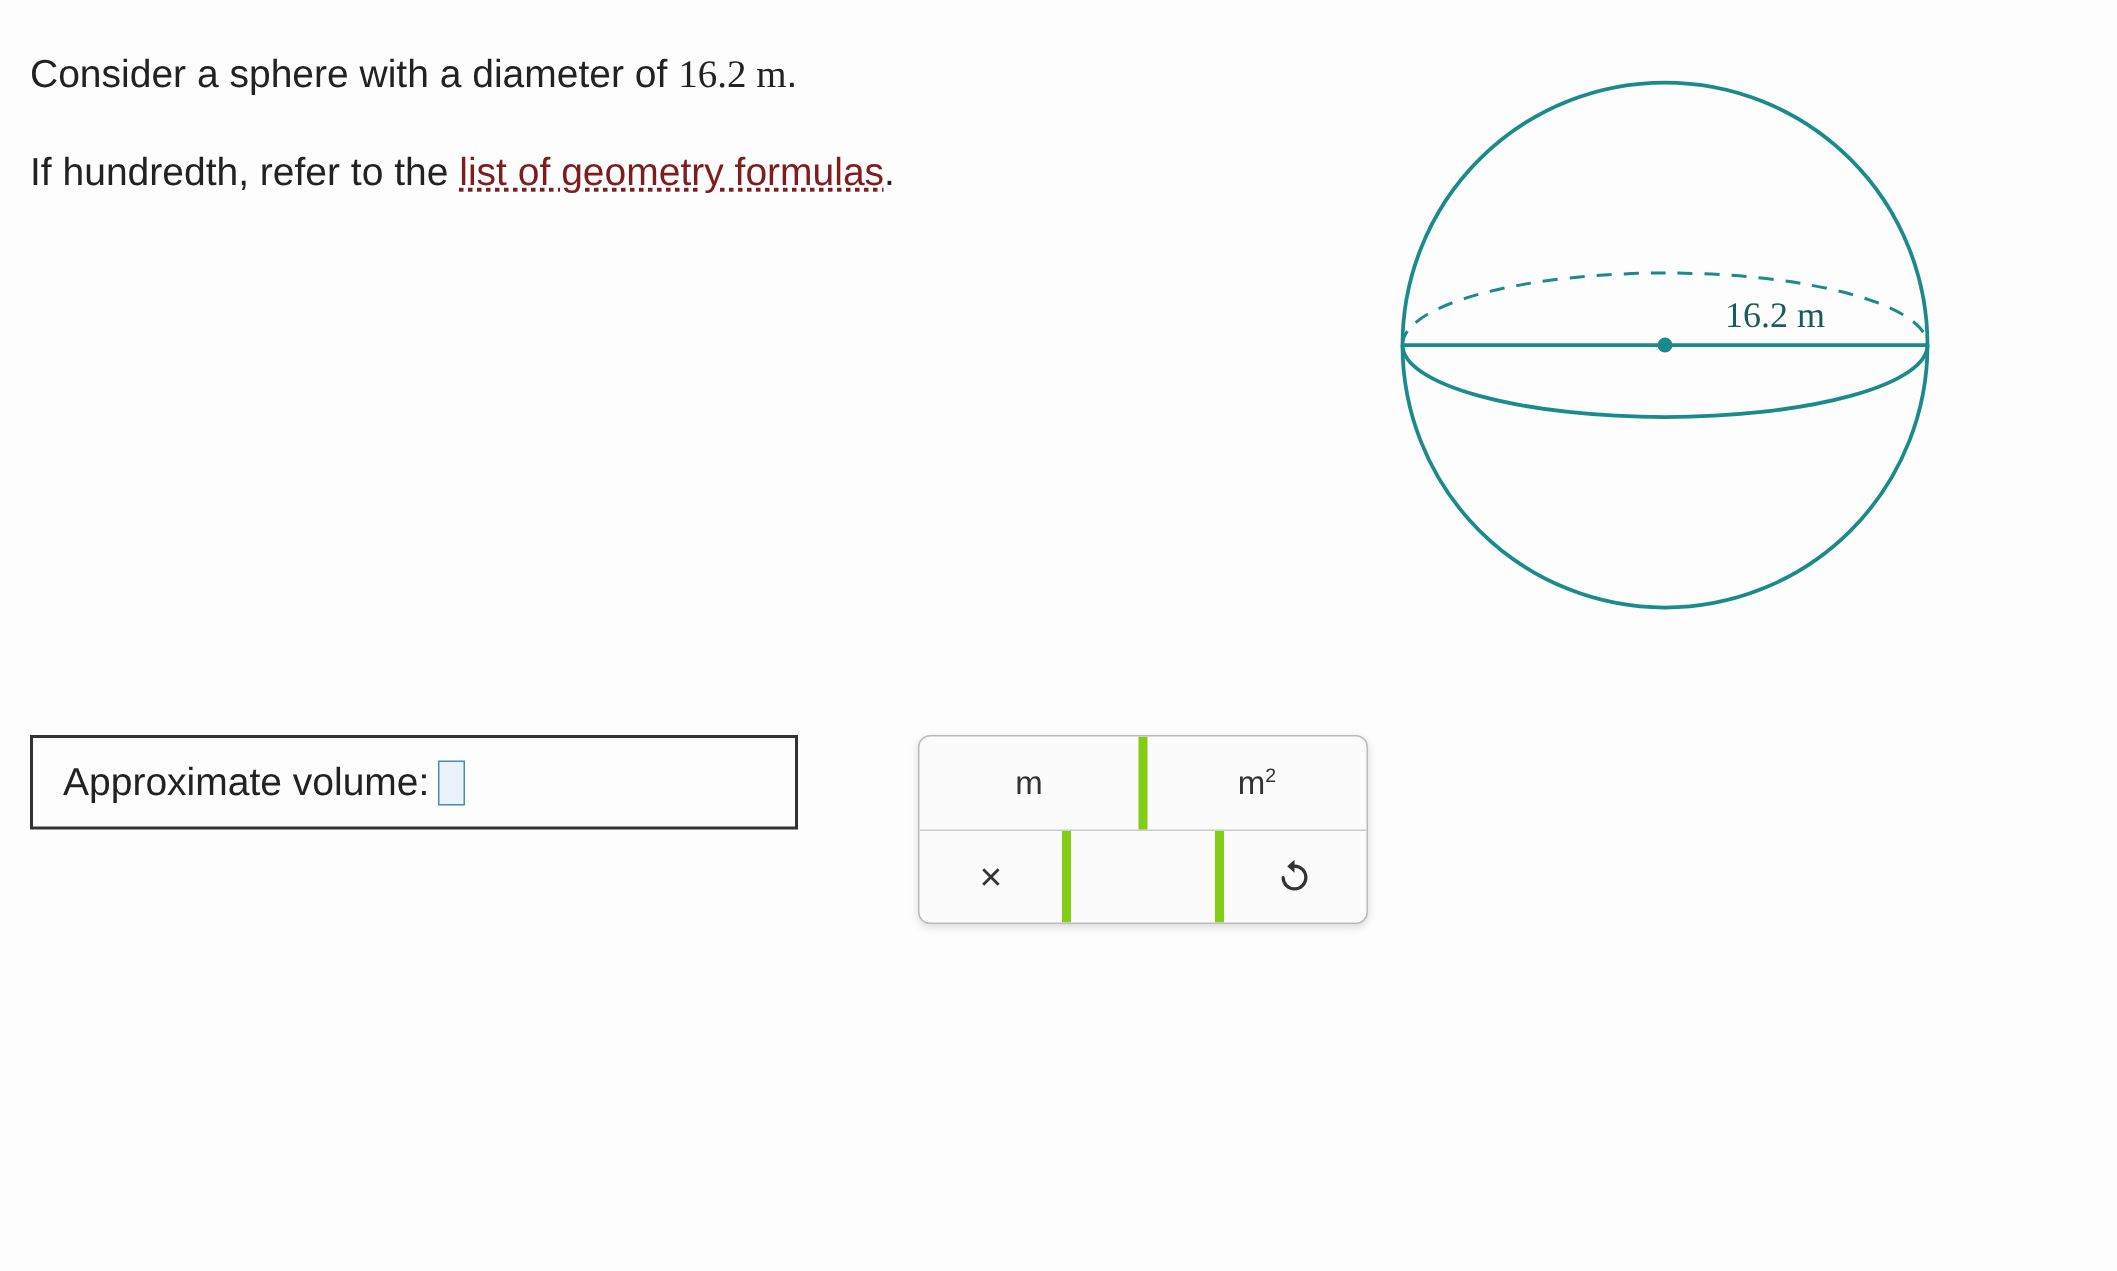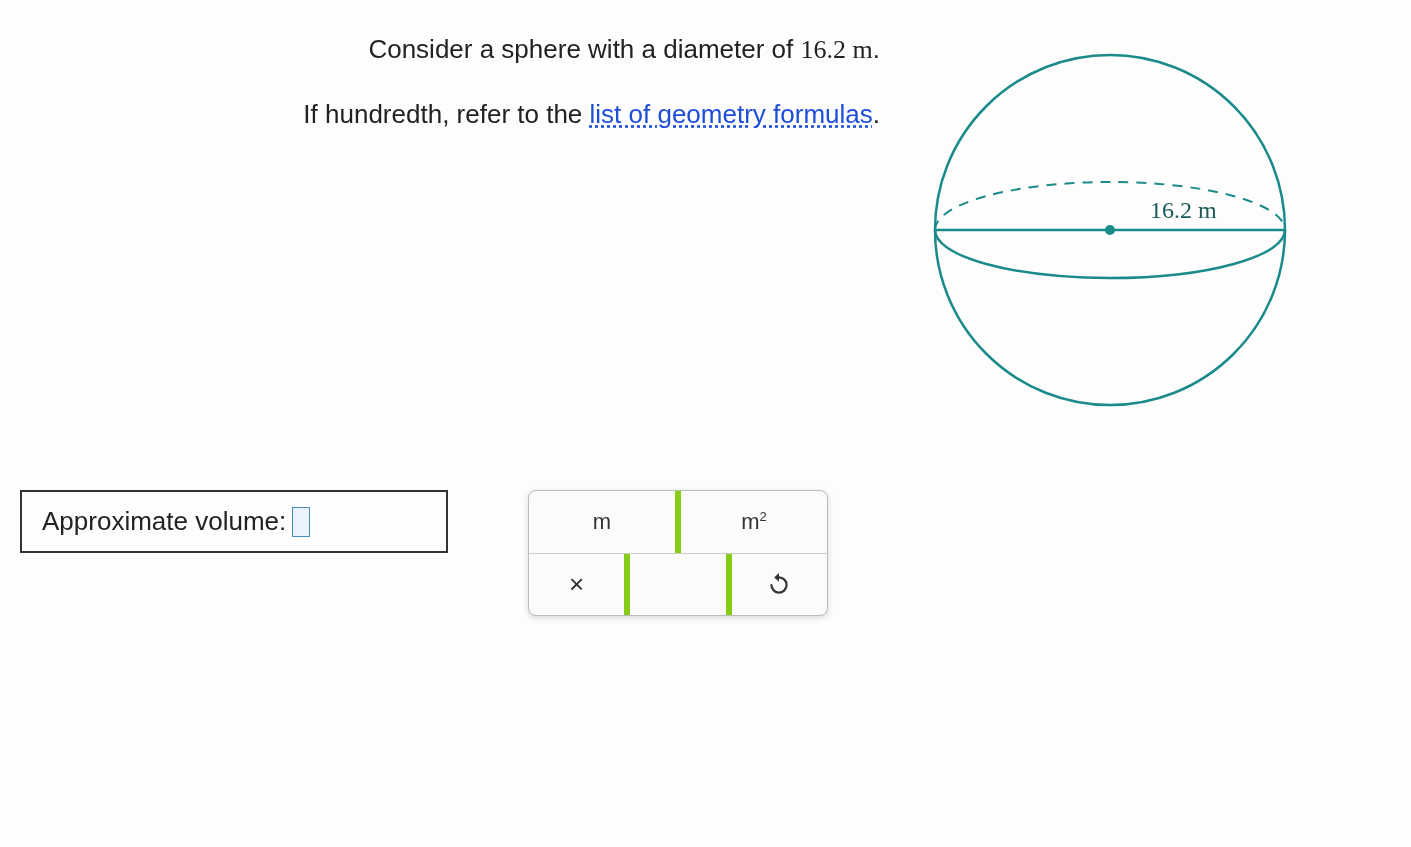--- a/index.html
+++ b/index.html
@@ -11,53 +11,52 @@
     color: #222;
     width: 1411px;
     height: 847px;
     position: relative;
   }
   .content-area {
     display: flex;
     flex-direction: row;
     align-items: flex-start;
     gap: 40px;
-    text-align: right;
   }
   .text-col {
     flex: 0 0 860px;
     font-size: 26px;
     line-height: 1.5;
   }
   .text-col p { margin: 0 0 26px 0; }
   .num { font-family: "Times New Roman", serif; }
   .pi { font-family: "Times New Roman", serif; }
   .link {
-    color: #1d4ed8;
+    color: #7f1d1d;
     text-decoration: underline dotted;
     cursor: pointer;
   }
   .diagram {
     flex: 0 0 380px;
     margin-top: 10px;
   }
   .answer-row {
     display: flex;
     align-items: flex-start;
     gap: 80px;
     margin-top: 70px;
   }
   .answer-box {
     border: 2px solid #333;
     padding: 14px 20px;
     font-size: 26px;
     display: flex;
     align-items: center;
     gap: 6px;
-    width: 428px;
+    width: 512px;
   }
   .input-slot {
     display: inline-block;
     width: 18px;
     height: 30px;
     border: 1.5px solid #4a8bbd;
     background: #eaf3fb;
     vertical-align: middle;
   }
   .tool-panel {

